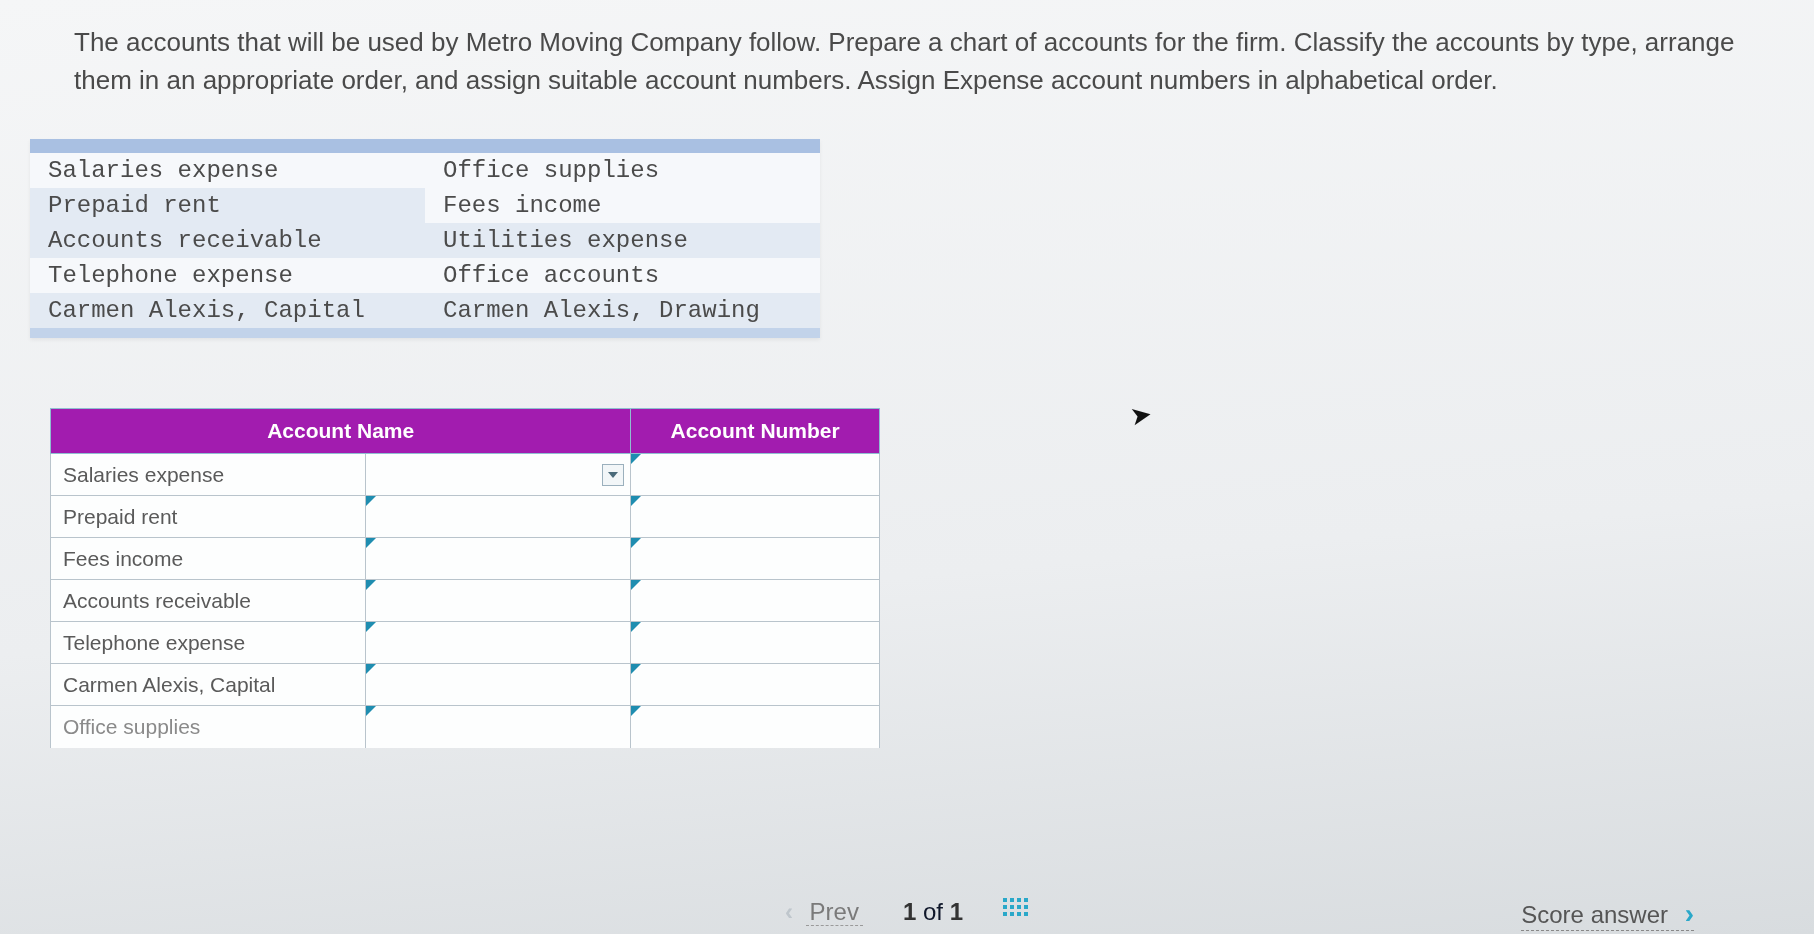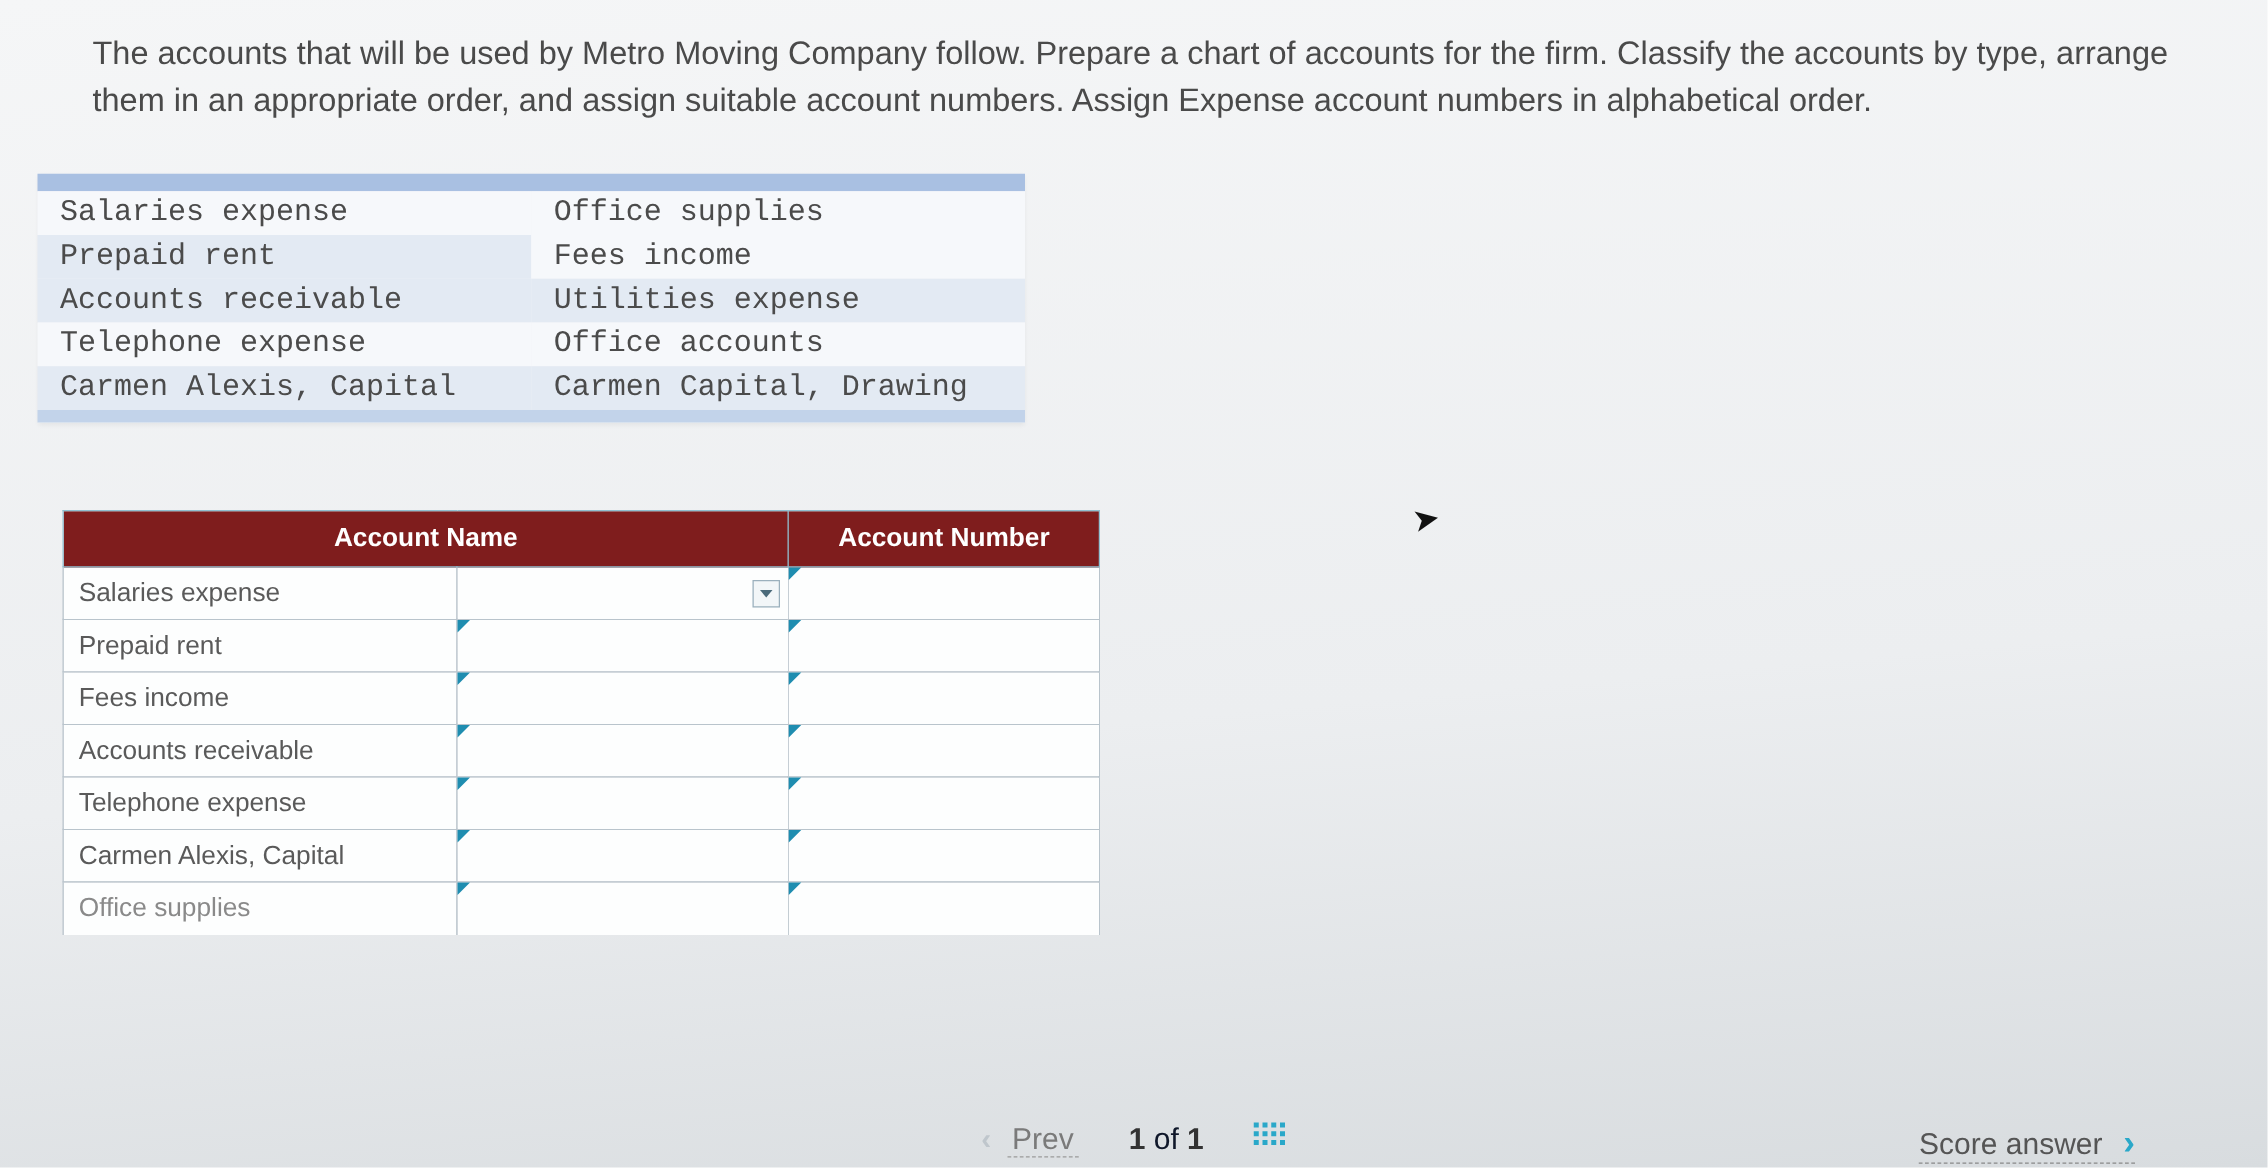--- a/index.html
+++ b/index.html
@@ -45,21 +45,21 @@
   .accounts-grid .row-even { background: #e3eaf3; }
   .accounts-grid .row-odd  { background: #f6f8fb; }
 
   .answer-table {
     margin: 70px 0 0 50px;
     width: 830px;
     border-collapse: collapse;
     font-size: 21px;
   }
   .answer-table th {
-    background: #7f1d1d;
+    background: #a21caf;
     color: #ffffff;
     font-weight: bold;
     text-align: center;
     padding: 10px 8px;
     border: 1px solid #8fbfd0;
   }
   .answer-table td {
     border: 1px solid #b9c4cc;
     padding: 8px 12px;
     height: 42px;
@@ -116,21 +116,21 @@
   .nav-grid-icon {
     width: 26px; height: 22px;
     display: grid;
     grid-template-columns: repeat(4, 4px);
     grid-template-rows: repeat(3, 4px);
     gap: 3px;
   }
   .nav-grid-icon span { background: #2aa8c9; }
   .score-link {
     position: absolute;
-    right: 106px;
+    right: 120px;
     color: #555;
     border-bottom: 1px dashed #888;
     cursor: pointer;
   }
   .score-chevron { color: #2aa8c9; font-weight: bold; margin-left: 10px; font-size: 28px; }
 
   .cursor-pointer {
     position: absolute;
     left: 1130px;
     top: 400px;
@@ -149,21 +149,21 @@
   <div class="accounts-grid">
     <div class="cell row-odd">Salaries expense</div>
     <div class="cell row-odd">Office supplies</div>
     <div class="cell row-even">Prepaid rent</div>
     <div class="cell row-odd">Fees income</div>
     <div class="cell row-even">Accounts receivable</div>
     <div class="cell row-even">Utilities expense</div>
     <div class="cell row-odd">Telephone expense</div>
     <div class="cell row-odd">Office accounts</div>
     <div class="cell row-even">Carmen Alexis, Capital</div>
-    <div class="cell row-even">Carmen Capital, Drawing</div>
+    <div class="cell row-even">Carmen Alexis, Drawing</div>
   </div>
   <div class="bar-bottom"></div>
 </div>
 
 <table class="answer-table">
   <thead>
     <tr>
       <th colspan="2">Account Name</th>
       <th>Account Number</th>
     </tr>

